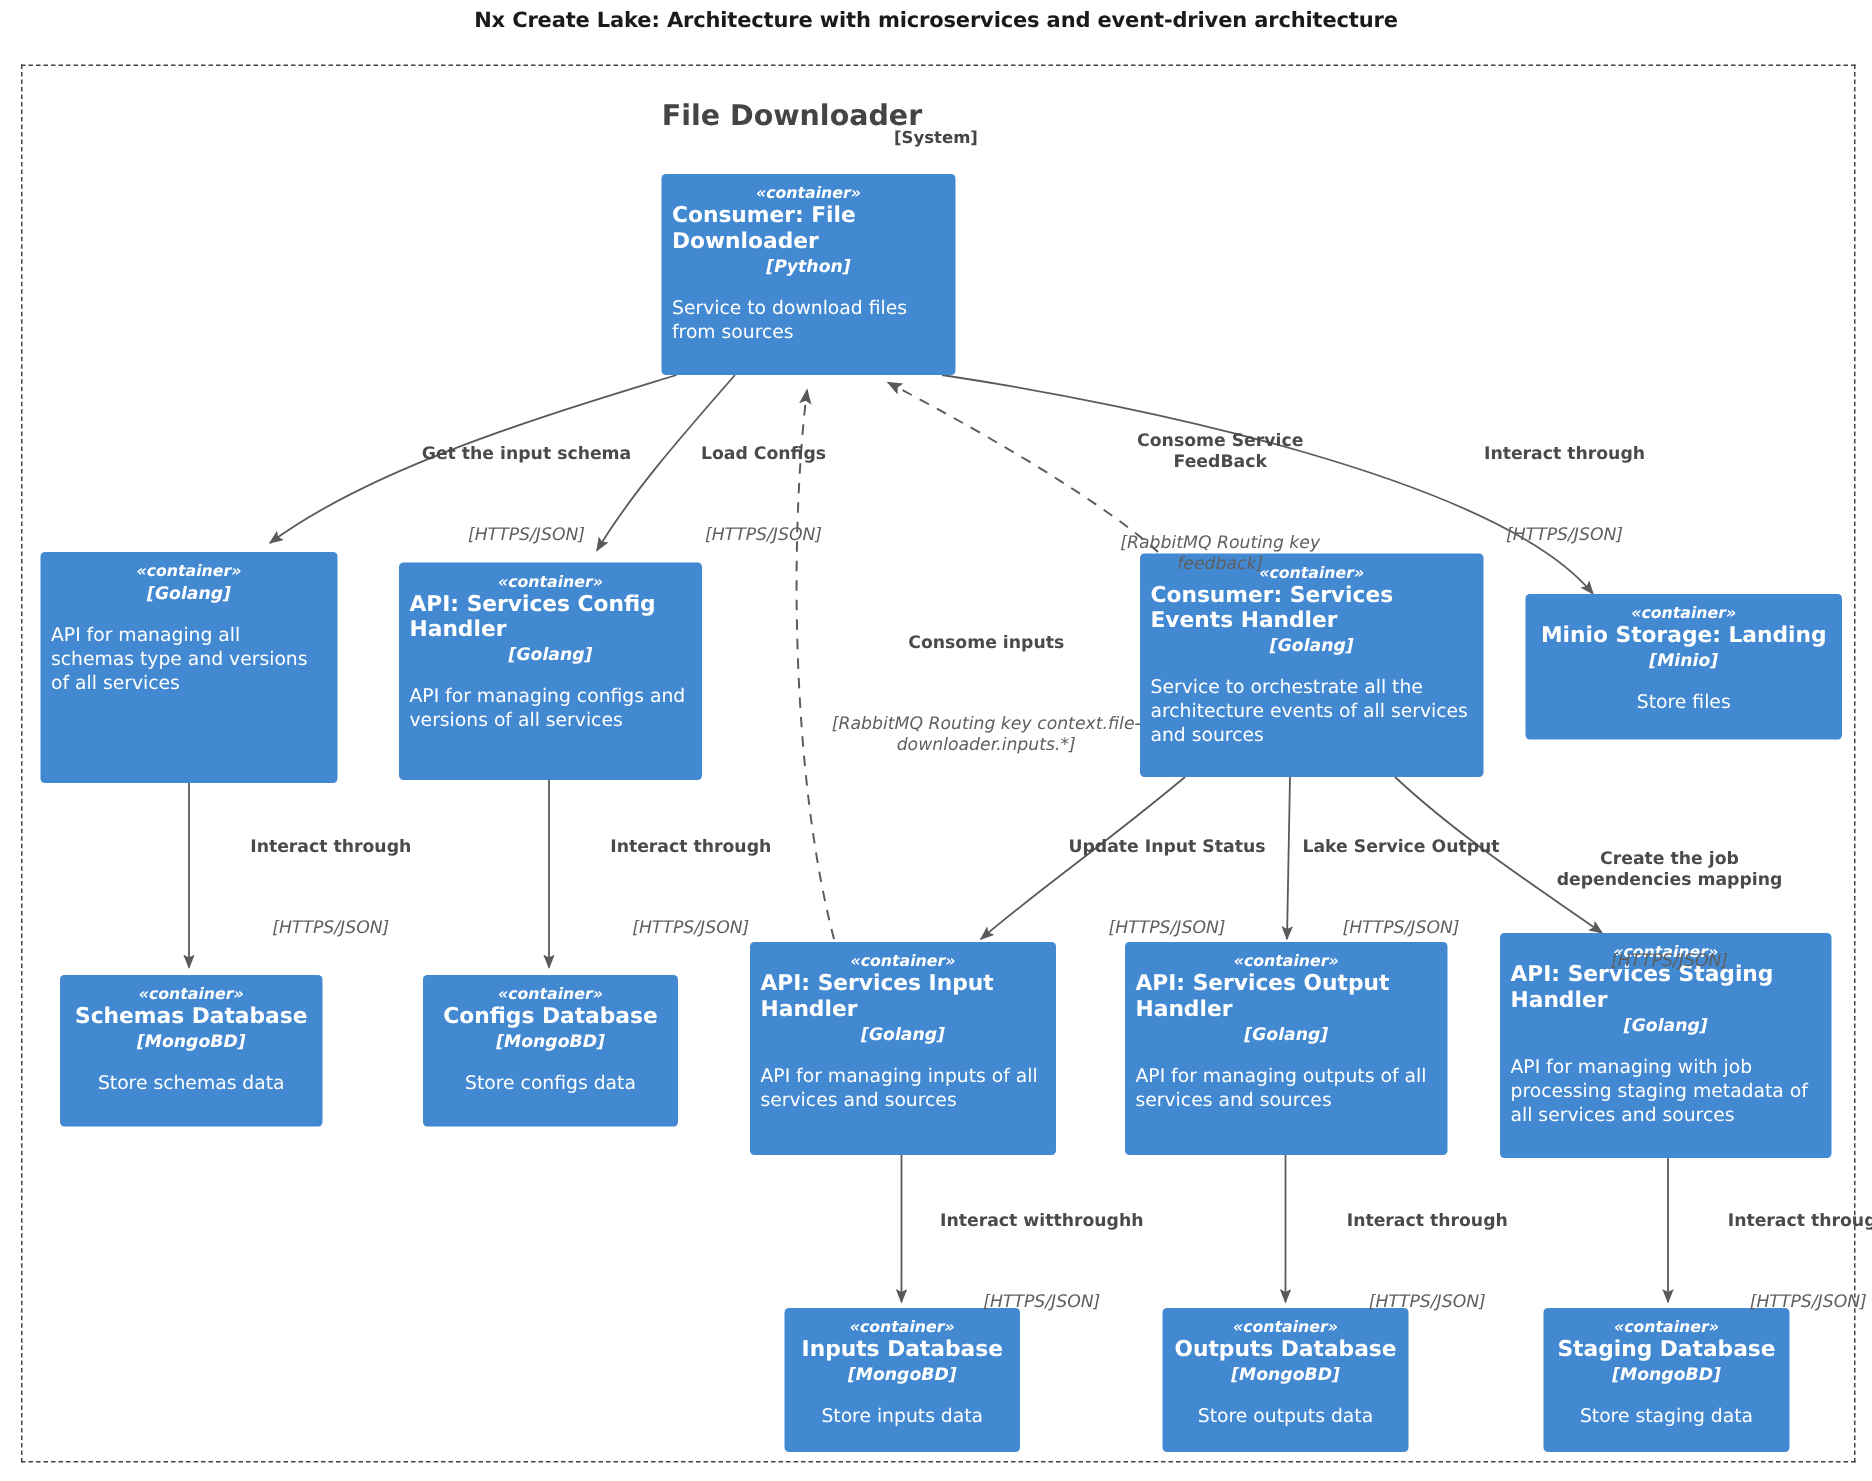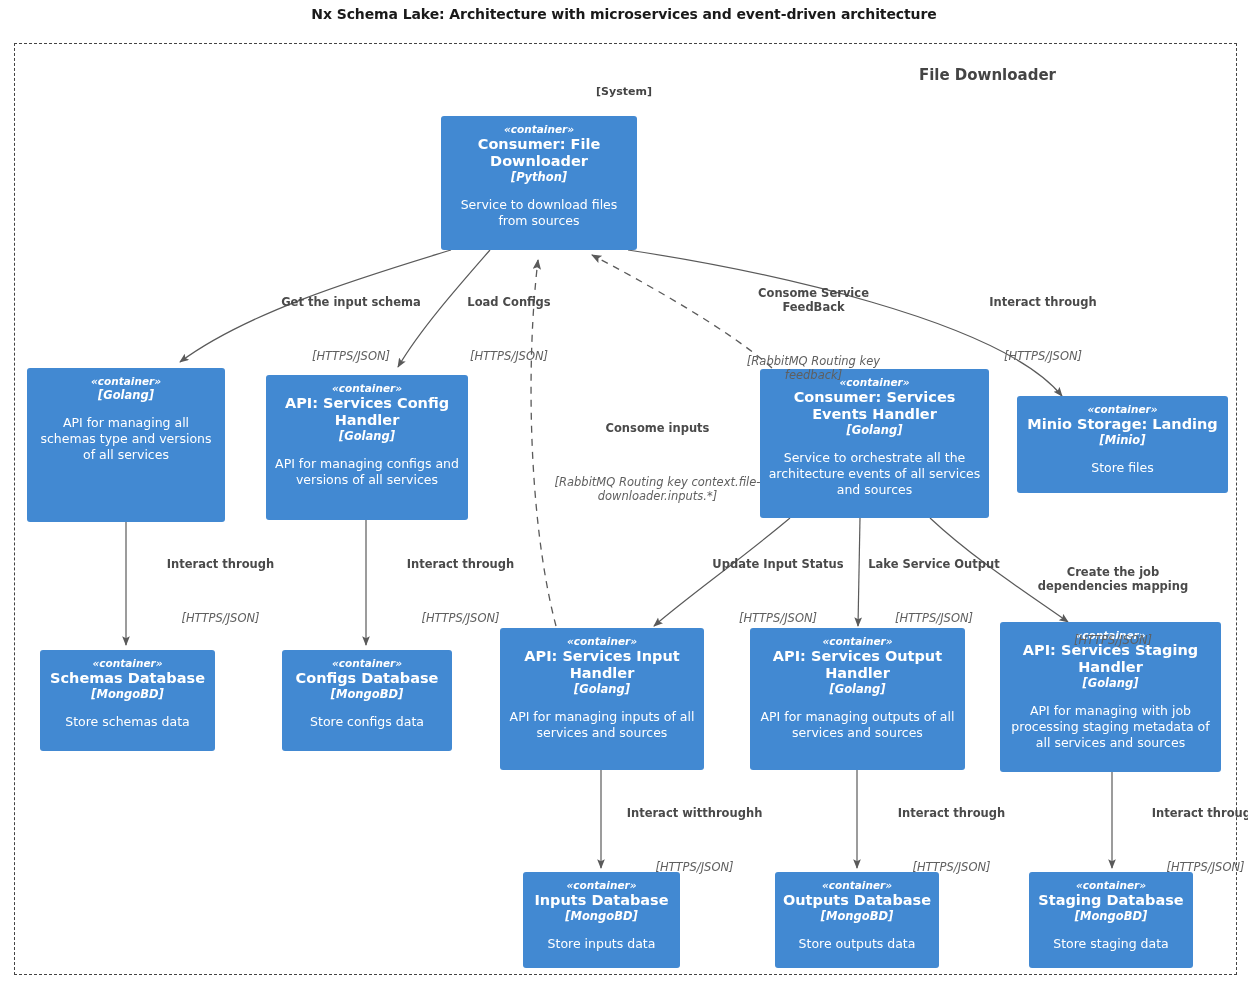--- a/index.html
+++ b/index.html
@@ -38,42 +38,41 @@
     width: 1223px;
     height: 932px;
     border: 1.6px dashed #444444;
     box-sizing: border-box;
   }
   .boundary-title {
     position: absolute;
     left: 0;
     top: 66px;
     width: 1056px;
-    text-align: right;
-    font-size: 15px;
+    text-align: center;
+    font-size: 19px;
     font-weight: bold;
     color: #444444;
   }
   .boundary-subtitle {
     position: absolute;
     left: 0;
     top: 85px;
     width: 1248px;
     text-align: center;
     font-size: 11px;
     font-weight: bold;
     color: #444444;
   }
   .node {
     position: absolute;
     background: #4289d2;
     border-radius: 3px;
     box-sizing: border-box;
     color: #ffffff;
-    text-align: center;
     padding: 7px 7px 8px 7px;
     display: flex;
     flex-direction: column;
     align-items: center;
     z-index: 5;
   }
   .node .stereotype {
     font-size: 10.5px;
     font-style: italic;
     font-weight: bold;
@@ -122,21 +121,21 @@
     height: 987px;
     z-index: 1;
     pointer-events: none;
   }
 </style>
 </head>
 <body>
 
 <div id="canvas">
 
-  <div class="diagram-title">Nx Schema Lake: Architecture with microservices and event-driven architecture</div>
+  <div class="diagram-title">Nx Create Lake: Architecture with microservices and event-driven architecture</div>
 
   <div class="system-boundary"></div>
   <div class="boundary-title">File Downloader</div>
   <div class="boundary-subtitle">[System]</div>
 
   <svg class="edges" viewBox="0 0 1248 987">
     <defs>
       <marker id="arrow" markerWidth="9" markerHeight="9" refX="7.2" refY="3.2" orient="auto" markerUnits="strokeWidth">
         <path d="M0,0 L8,3.2 L0,6.4 L1.6,3.2 z" fill="#5a5a5a"></path>
       </marker>

